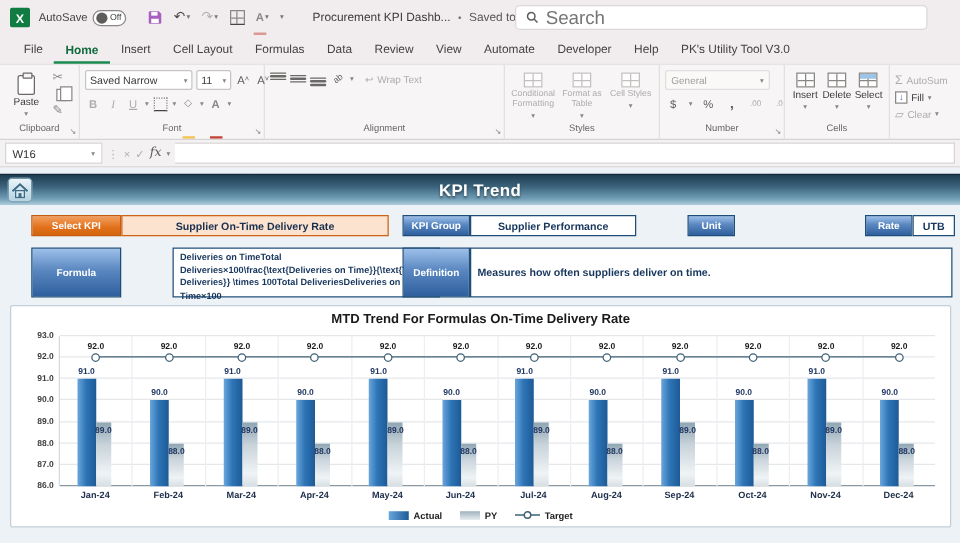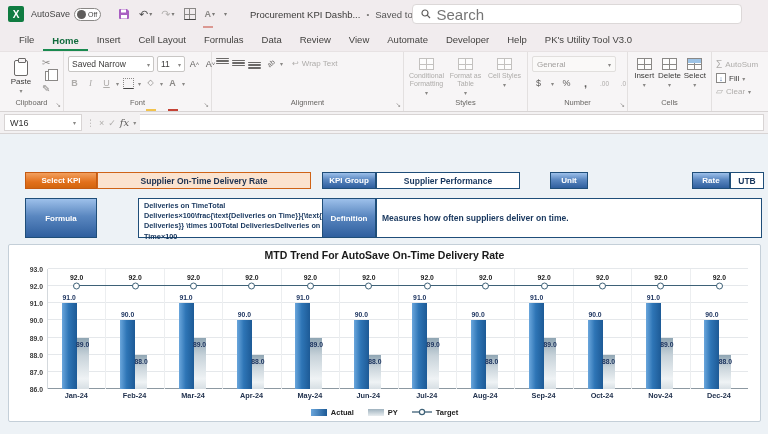--- a/index.html
+++ b/index.html
@@ -390,36 +390,46 @@
   <span class="fico">⋮</span>
   <span class="fico">×</span>
   <span class="fico">✓</span>
   <span class="fx">fx</span>
   <span class="chev">▾</span>
   <input class="finput" value="" style="">
 </div>
 
 <div class="sheet">
 
+  <div class="banner">
+    <div class="homebtn">
+      <svg width="14" height="13">
+          <path d="M1 7 L7 1.5 L13 7" fill="none" stroke="#3f6a84" stroke-width="1.6"></path>
+          <rect x="3.5" y="6.5" width="7" height="5.5" fill="#d9ecf5" stroke="#3f6a84" stroke-width="1"></rect>
+          <rect x="5.8" y="8.5" width="2.4" height="3.5" fill="#3f6a84"></rect>
+        </svg>
+    </div>
+    <span class="t">KPI Trend</span>
+  </div>
 
   <div class="lbl orange" style="left:25px;top:38px;width:72px;height:17px">Select KPI</div>
   <div class="vbox orange" style="left:97px;top:38px;width:214px;height:17px">Supplier On-Time Delivery Rate</div>
   <div class="lbl blue" style="left:322px;top:38px;width:54px;height:17px">KPI Group</div>
-  <div class="vbox" style="left:376px;top:38px;width:144px;height:17px">Supplier Performance</div>
+  <div class="vbox" style="left:376px;top:38px;width:133px;height:17px">Supplier Performance</div>
   <div class="lbl blue" style="left:550px;top:38px;width:38px;height:17px">Unit</div>
   <div class="lbl blue" style="left:692px;top:38px;width:38px;height:17px">Rate</div>
   <div class="vbox" style="left:730px;top:38px;width:34px;height:17px">UTB</div>
 
   <div class="lbl blue" style="left:25px;top:64px;width:72px;height:40px">Formula</div>
   <div class="vbox left formula-text" style="left:97px;top:64px;width:214px;height:40px">Deliveries on TimeTotal Deliveries×100\frac{\text{Deliveries on Time}}{\text{Total Deliveries}} \times 100Total DeliveriesDeliveries on Time×100</div>
   <div class="lbl blue" style="left:322px;top:64px;width:54px;height:40px">Definition</div>
   <div class="vbox left" style="left:376px;top:64px;width:386px;height:40px">Measures how often suppliers deliver on time.</div>
 
   <div class="chart-panel">
-    <div class="chart-title">MTD Trend For AutoSave On-Time Delivery Rate</div>
+    <div class="chart-title">MTD Trend For Formulas On-Time Delivery Rate</div>
     <div class="plot">
         <div class="gridline axis" style="bottom: 0%;"></div>
         <div class="ytick" style="bottom: 0%;">86.0</div>
         <div class="gridline" style="bottom: 14.2857%;"></div>
         <div class="ytick" style="bottom: 14.2857%;">87.0</div>
         <div class="gridline" style="bottom: 28.5714%;"></div>
         <div class="ytick" style="bottom: 28.5714%;">88.0</div>
         <div class="gridline" style="bottom: 42.8571%;"></div>
         <div class="ytick" style="bottom: 42.8571%;">89.0</div>
         <div class="gridline" style="bottom: 57.1429%;"></div>

